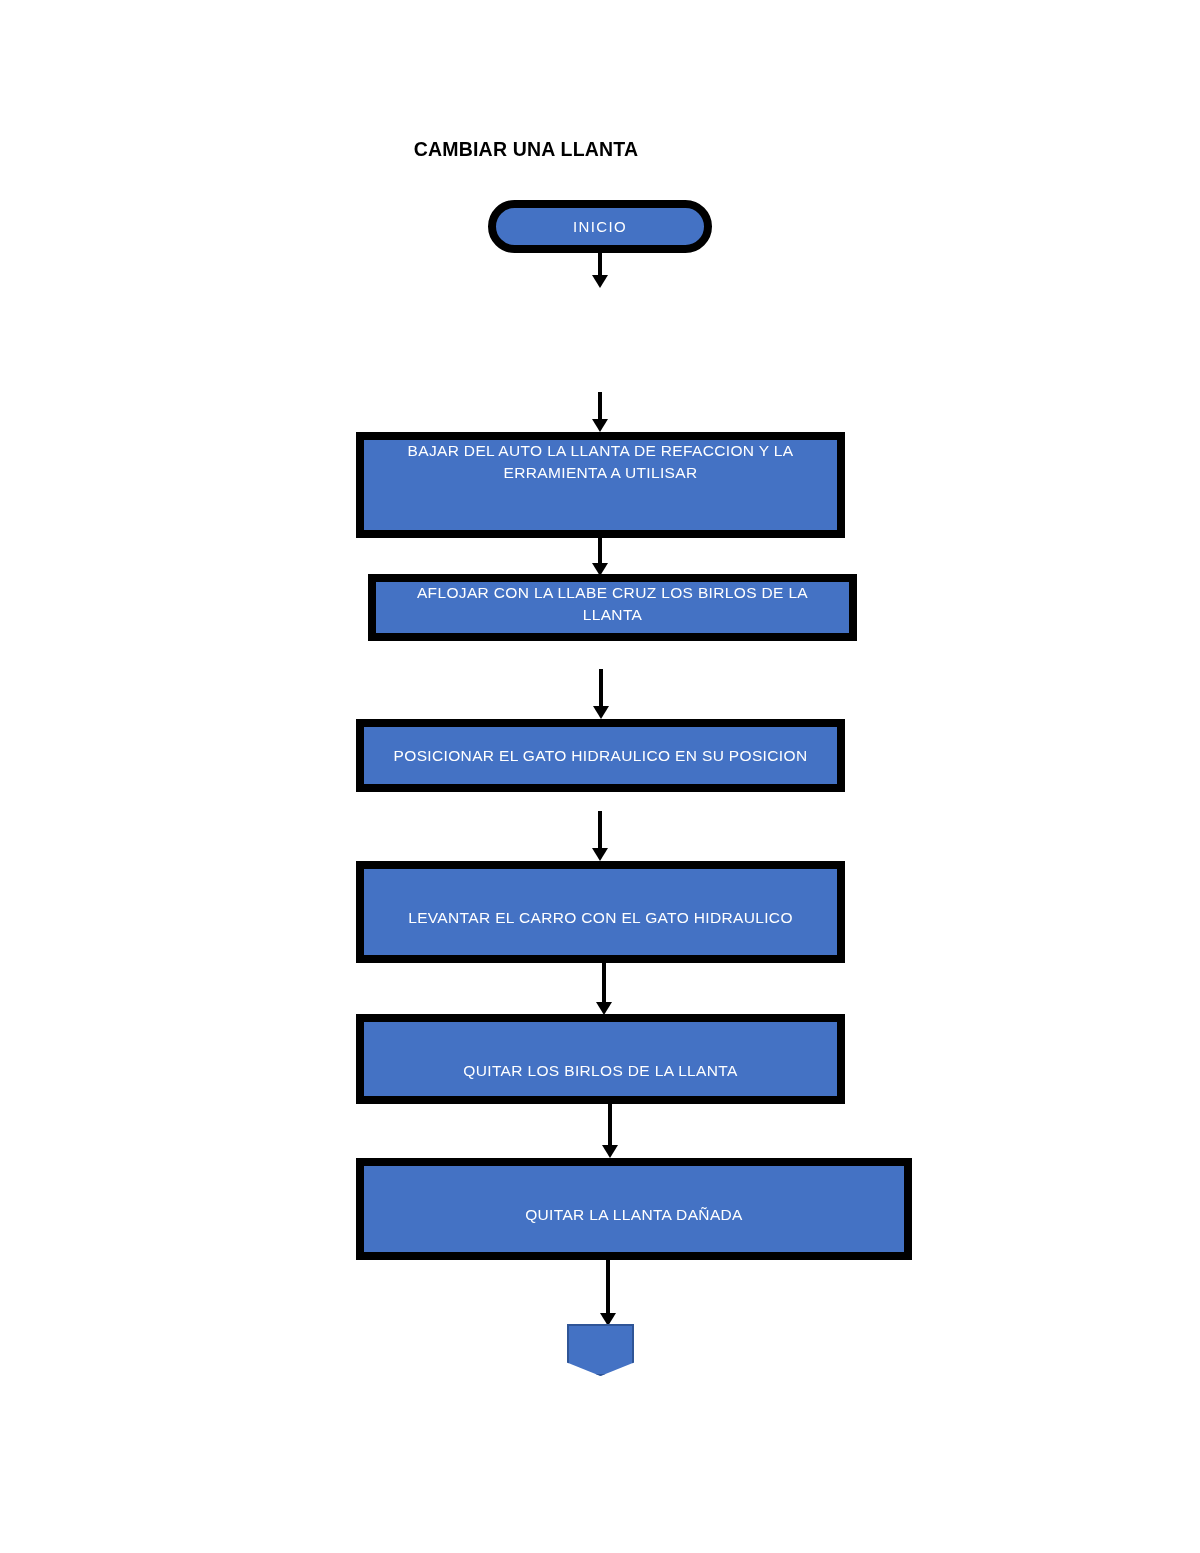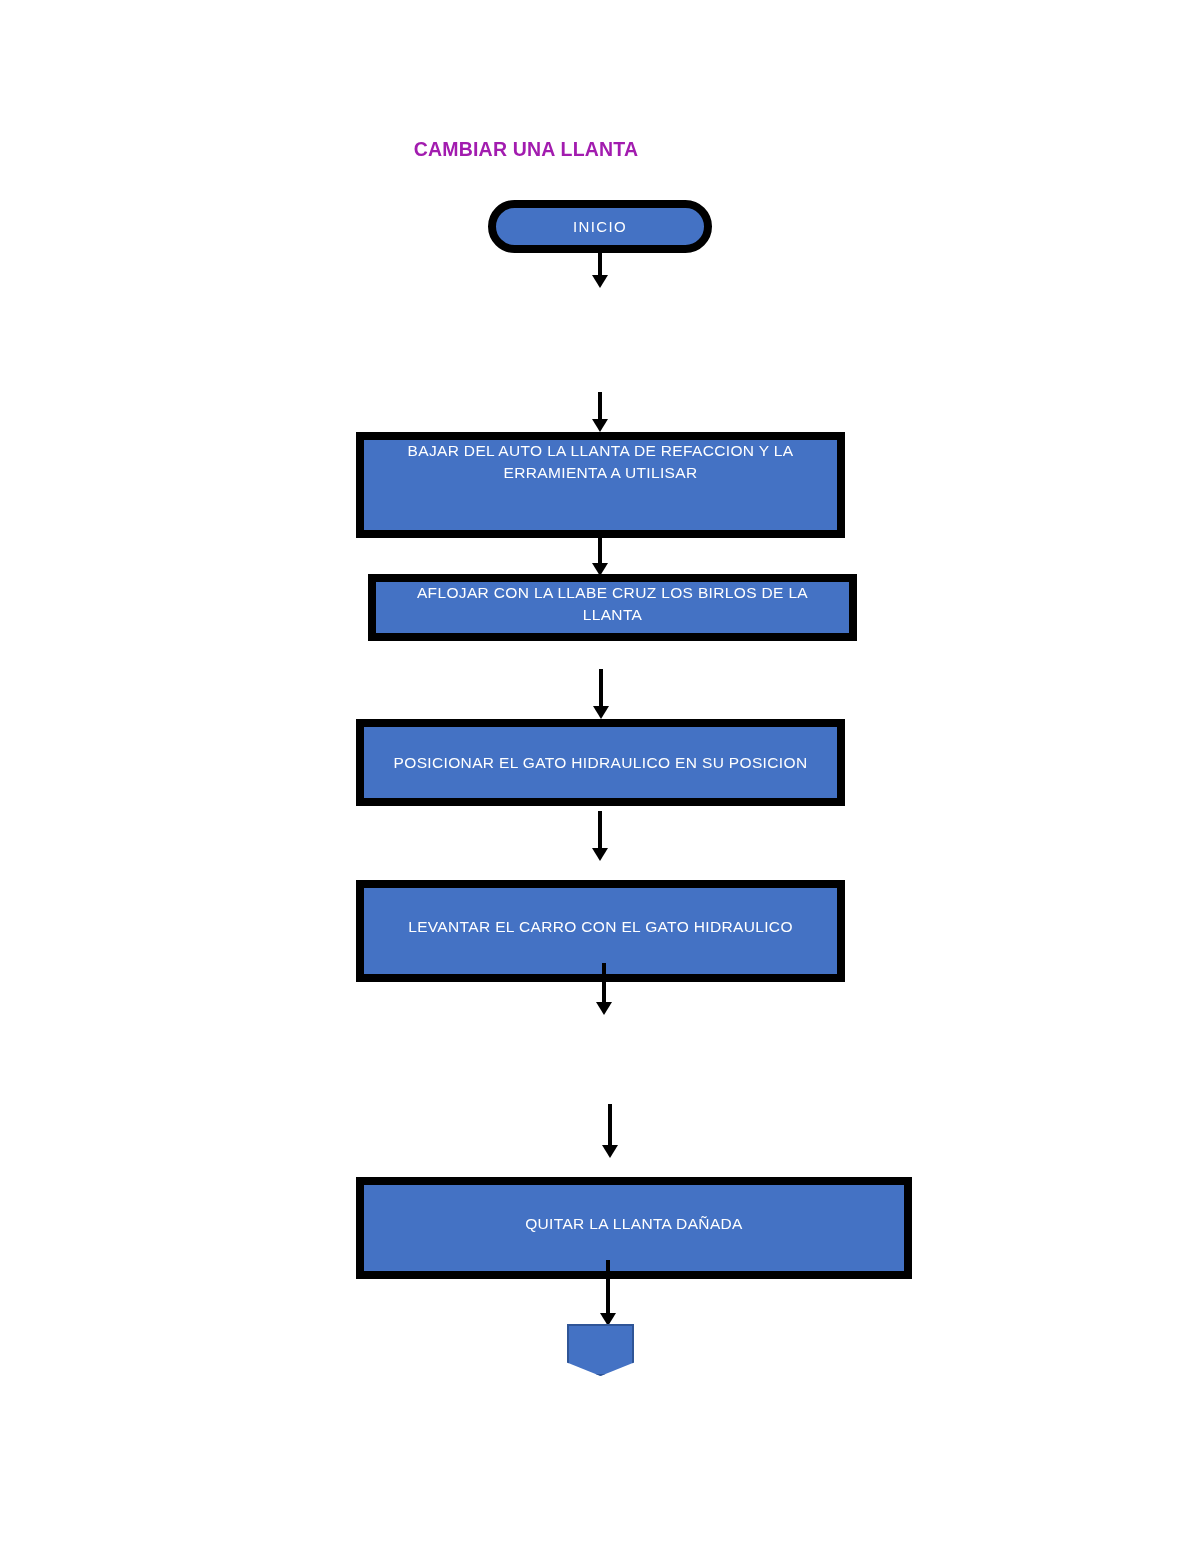--- a/index.html
+++ b/index.html
@@ -19,21 +19,21 @@
     overflow: hidden;
   }
   .title {
     position: absolute;
     left: 0;
     top: 138px;
     width: 1052px;
     text-align: center;
     font-size: 19.5px;
     font-weight: bold;
-    color: #a21caf;
+    color: #000000;
     letter-spacing: 0.2px;
     white-space: nowrap;
   }
   .node {
     position: absolute;
     box-sizing: border-box;
     background: #4472C4;
     border: 8px solid #000000;
     color: #FFFFFF;
     display: flex;
@@ -51,21 +51,21 @@
     font-size: 15.5px;
     letter-spacing: 0.35px;
   }
   .process .label {
     display: block;
     width: 92%;
   }
   .align-center { align-items: center; }
   .align-upper  { align-items: flex-start; }
   .pad-22 { }
-  .pad-30 { padding-top: 28px; margin-top: 19px; }
+  .pad-30 { padding-top: 38px; }
 
   
   .conn {
     position: absolute;
     width: 0;
   }
   .conn .line {
     position: absolute;
     left: -1.6px;
     top: 0;
@@ -125,38 +125,41 @@
 
   <div class="node process align-upper pad-22" style="left:368px; top:574px; width:489px; height:67px;">
     <span class="label">AFLOJAR CON LA LLABE CRUZ LOS BIRLOS DE LA LLANTA</span>
   </div>
 
   <div class="conn" style="left:601px; top:669px; height:50px;">
     <div class="line" style="height:37px;"></div>
     <div class="head" style="top:37px;"></div>
   </div>
 
-  <div class="node process align-center" style="left:356px; top:719px; width:489px; height:87px;">
+  <div class="node process align-center" style="left:356px; top:719px; width:489px; height:73px;">
     <span class="label">POSICIONAR EL GATO HIDRAULICO EN SU POSICION</span>
   </div>
 
   <div class="conn" style="left:600px; top:811px; height:50px;">
     <div class="line" style="height:37px;"></div>
     <div class="head" style="top:37px;"></div>
   </div>
 
   <div class="node process align-upper pad-30" style="left:356px; top:861px; width:489px; height:102px;">
     <span class="label">LEVANTAR EL CARRO CON EL GATO HIDRAULICO</span>
   </div>
 
   <div class="conn" style="left:604px; top:963px; height:52px;">
     <div class="line" style="height:39px;"></div>
     <div class="head" style="top:39px;"></div>
   </div>
 
+  <div class="node process align-upper pad-30" style="left:356px; top:1014px; width:489px; height:90px;">
+    <span class="label">QUITAR LOS BIRLOS DE LA LLANTA</span>
+  </div>
 
   <div class="conn" style="left:610px; top:1104px; height:54px;">
     <div class="line" style="height:41px;"></div>
     <div class="head" style="top:41px;"></div>
   </div>
 
   <div class="node process align-upper pad-30" style="left:356px; top:1158px; width:556px; height:102px;">
     <span class="label">QUITAR LA LLANTA DAÑADA</span>
   </div>
 

